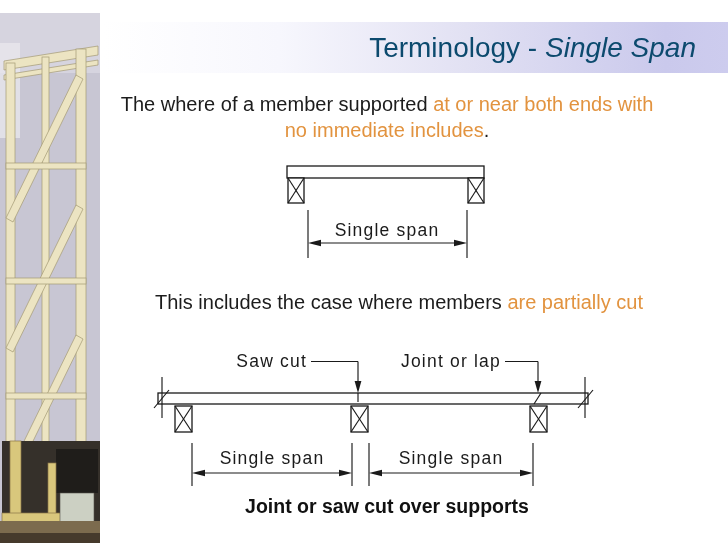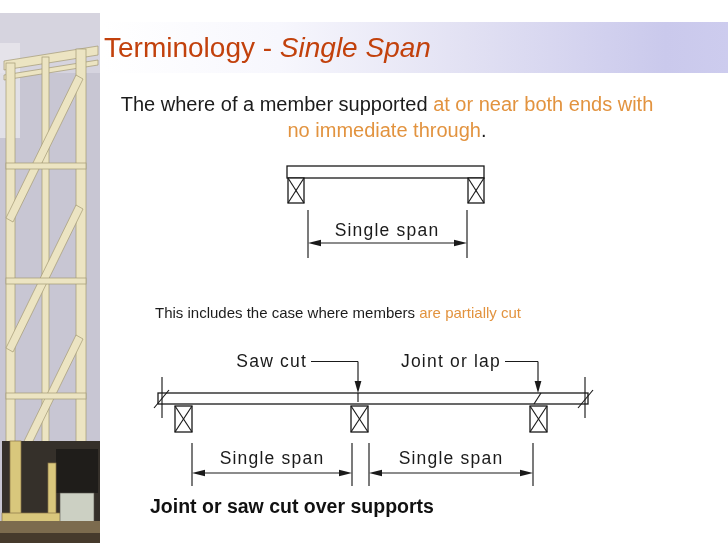--- a/index.html
+++ b/index.html
@@ -6,39 +6,39 @@
   .slide{
     position:relative;width:728px;height:546px;background:#ffffff;overflow:hidden;
     font-family:"Liberation Sans",sans-serif;color:#1c1c1c;
   }
   .banner{
     position:absolute;left:104px;top:22px;width:624px;height:51px;
     background:linear-gradient(90deg,#ffffff 0%,#f7f7fd 28%,#e2e1f3 58%,#cac9ec 90%,#cdccee 100%);
   }
   .title{
     position:absolute;left:104px;top:22px;width:592px;height:51px;line-height:51px;
-    text-align:left;font-size:28px;color:#c2410c;white-space:nowrap;
+    text-align:right;font-size:28px;color:#0c4a6e;white-space:nowrap;
   }
   .title .em{font-style:italic;}
   .intro{
     position:absolute;left:104px;top:91px;width:566px;text-align:center;
     font-size:20px;line-height:26px;
   }
   .note{
-    position:absolute;left:155px;top:300px;width:545px;text-align:left;
-    font-size:15px;line-height:26px;
+    position:absolute;left:155px;top:289px;width:545px;text-align:left;
+    font-size:20px;line-height:26px;
   }
   .line{white-space:nowrap;}
   .orange{color:#E2933F;text-align:right;}
   .diagram{position:absolute;}
   .diagram text{
     font-family:"Liberation Sans",sans-serif;font-size:17.5px;fill:#1a1a1a;letter-spacing:1.2px;
   }
   .caption{
-    position:absolute;left:150px;top:495px;width:474px;
+    position:absolute;left:150px;top:495px;width:474px;text-align:center;
     font-weight:bold;font-size:19.5px;color:#111;white-space:nowrap;
   }
   .dthin{stroke:#1a1a1a;stroke-width:1.15;fill:none;}
   .dfill{fill:#1a1a1a;stroke:none;}
   .dbox{fill:#ffffff;stroke:#1a1a1a;stroke-width:1.3;}
 </style>
 </head>
 <body>
 
 <div class="slide">
@@ -77,21 +77,21 @@
   <div class="banner"></div>
   <div class="title">
     <span>Terminology - </span><span class="em">Single Span</span>
   </div>
 
   <div class="intro">
     <div class="line">
       <span>The where of a member supported </span><span class="orange">at or near both ends with</span>
     </div>
     <div class="line">
-      <span class="orange">no immediate through</span><span>.</span>
+      <span class="orange">no immediate includes</span><span>.</span>
     </div>
   </div>
 
   <svg class="diagram" style="left:280px;top:160px;width:220px;height:105px;" viewBox="0 0 220 105">
     <rect x="7" y="6" width="197" height="12" class="dbox"></rect>
 
     <g>
       <rect x="8" y="18" width="16" height="25" class="dbox"></rect>
       <line x1="8" y1="18" x2="24" y2="43" class="dthin"></line>
       <line x1="24" y1="18" x2="8" y2="43" class="dthin"></line>

